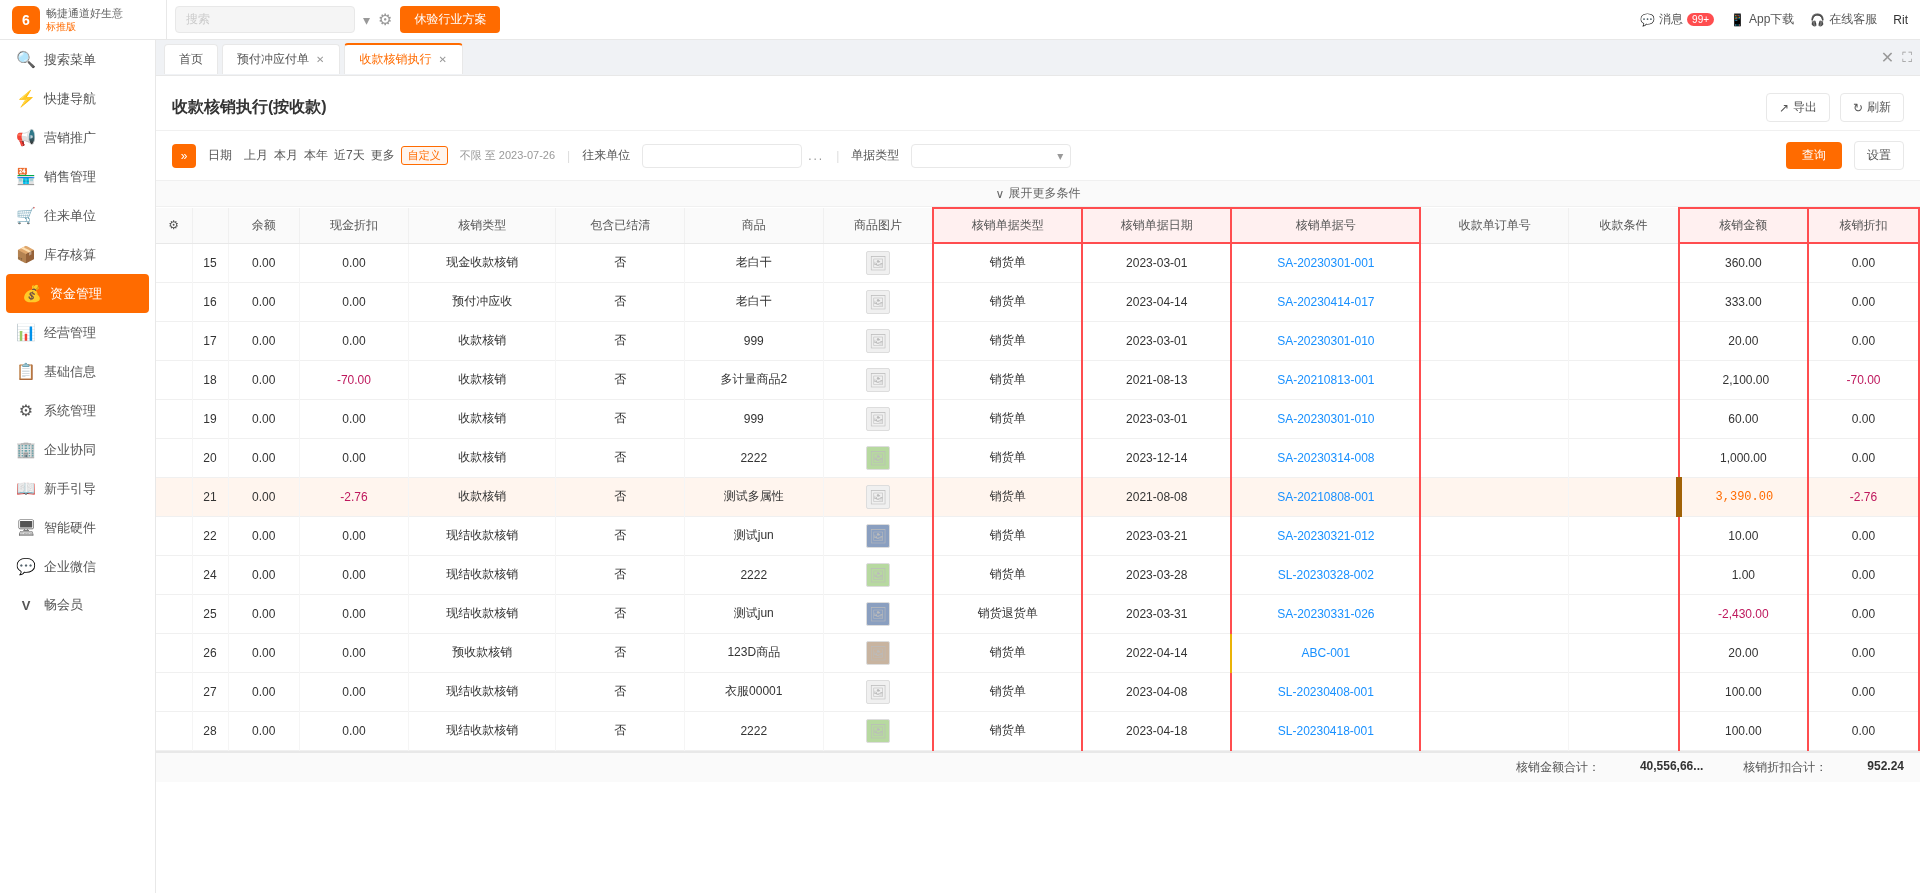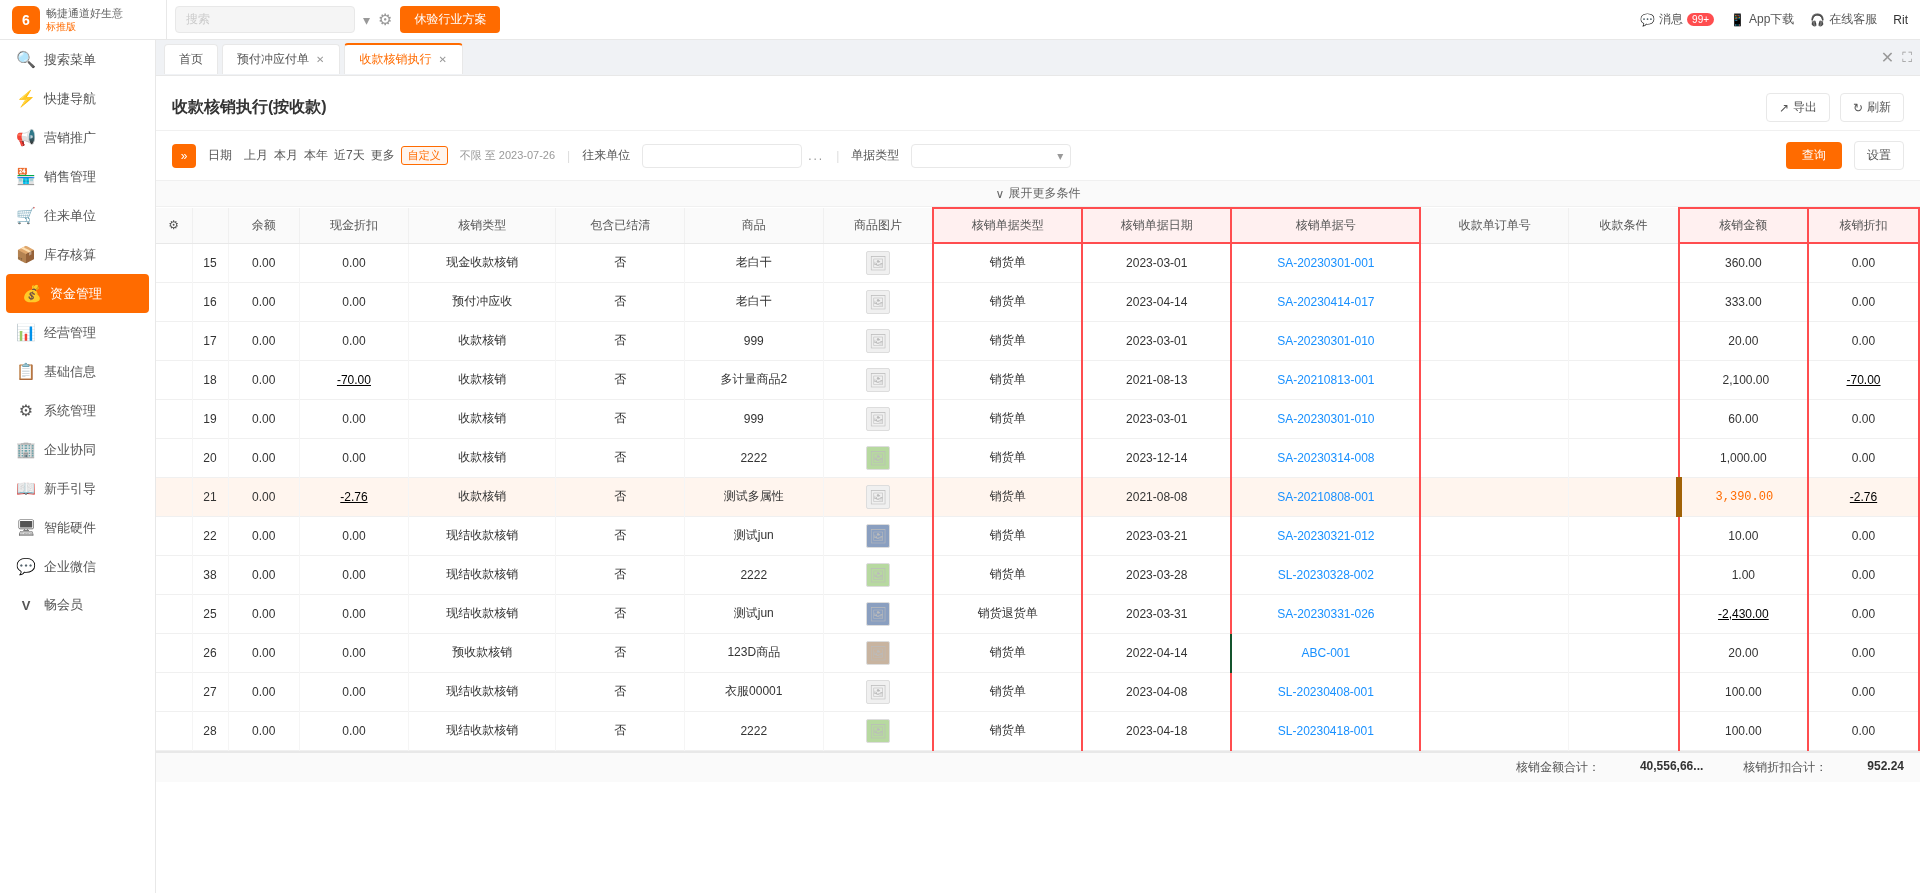--- a/index.html
+++ b/index.html
@@ -352,21 +352,21 @@
       text-align: center;
       border-right: 1px solid #f5f5f5;
       white-space: nowrap;
       color: #333;
     }
     .td-link {
       color: #1890ff;
       cursor: pointer;
       text-decoration: none;
     }
-    .td-red { color: #000000; text-decoration: underline; }
+    .td-red { color: #be185d; }
     .td-orange { color: #ff6b00; font-weight: 500; }
 
     
     .table-footer {
       background: #fafafa;
       border-top: 2px solid #e8e8e8;
       display: flex;
       justify-content: flex-end;
       padding: 6px 16px;
       gap: 40px;
@@ -740,21 +740,21 @@
     <td style="border-left:2px solid #ff4d4f;border-right:2px solid #ff4d4f;">销货单</td>
     <td style="border-left:2px solid #ff4d4f;border-right:2px solid #ff4d4f;">2023-03-21</td>
     <td style="border-left:2px solid #ff4d4f;border-right:2px solid #ff4d4f;"><a class="td-link">SA-20230321-012</a></td>
     <td></td>
     <td></td>
     <td class="" style="border-left:2px solid #ff4d4f;border-right:2px solid #ff4d4f;">10.00</td>
     <td class="" style="border-left:2px solid #ff4d4f;border-right:2px solid #ff4d4f;">0.00</td>
   </tr>
               <tr>
     <td></td>
-    <td>38</td>
+    <td>24</td>
     <td>0.00</td>
     <td class="">0.00</td>
     <td>现结收款核销</td>
     <td>否</td>
     <td>2222</td>
     <td><span class="img-thumb colored">🖼</span></td>
     <td style="border-left:2px solid #ff4d4f;border-right:2px solid #ff4d4f;">销货单</td>
     <td style="border-left:2px solid #ff4d4f;border-right:2px solid #ff4d4f;">2023-03-28</td>
     <td style="border-left:2px solid #ff4d4f;border-right:2px solid #ff4d4f;"><a class="td-link">SL-20230328-002</a></td>
     <td></td>
@@ -782,21 +782,21 @@
               <tr>
     <td></td>
     <td>26</td>
     <td>0.00</td>
     <td class="">0.00</td>
     <td>预收款核销</td>
     <td>否</td>
     <td>123D商品</td>
     <td><span class="img-thumb colored3">🖼</span></td>
     <td style="border-left:2px solid #ff4d4f;border-right:2px solid #ff4d4f;">销货单</td>
-    <td style="border-left:2px solid #ff4d4f;border-right:2px solid #14532d;">2022-04-14</td>
+    <td style="border-left:2px solid #ff4d4f;border-right:2px solid #eab308;">2022-04-14</td>
     <td style="border-left:2px solid #ff4d4f;border-right:2px solid #ff4d4f;"><a class="td-link">ABC-001</a></td>
     <td></td>
     <td></td>
     <td class="" style="border-left:2px solid #ff4d4f;border-right:2px solid #ff4d4f;">20.00</td>
     <td class="" style="border-left:2px solid #ff4d4f;border-right:2px solid #ff4d4f;">0.00</td>
   </tr>
               <tr>
     <td></td>
     <td>27</td>
     <td>0.00</td>

